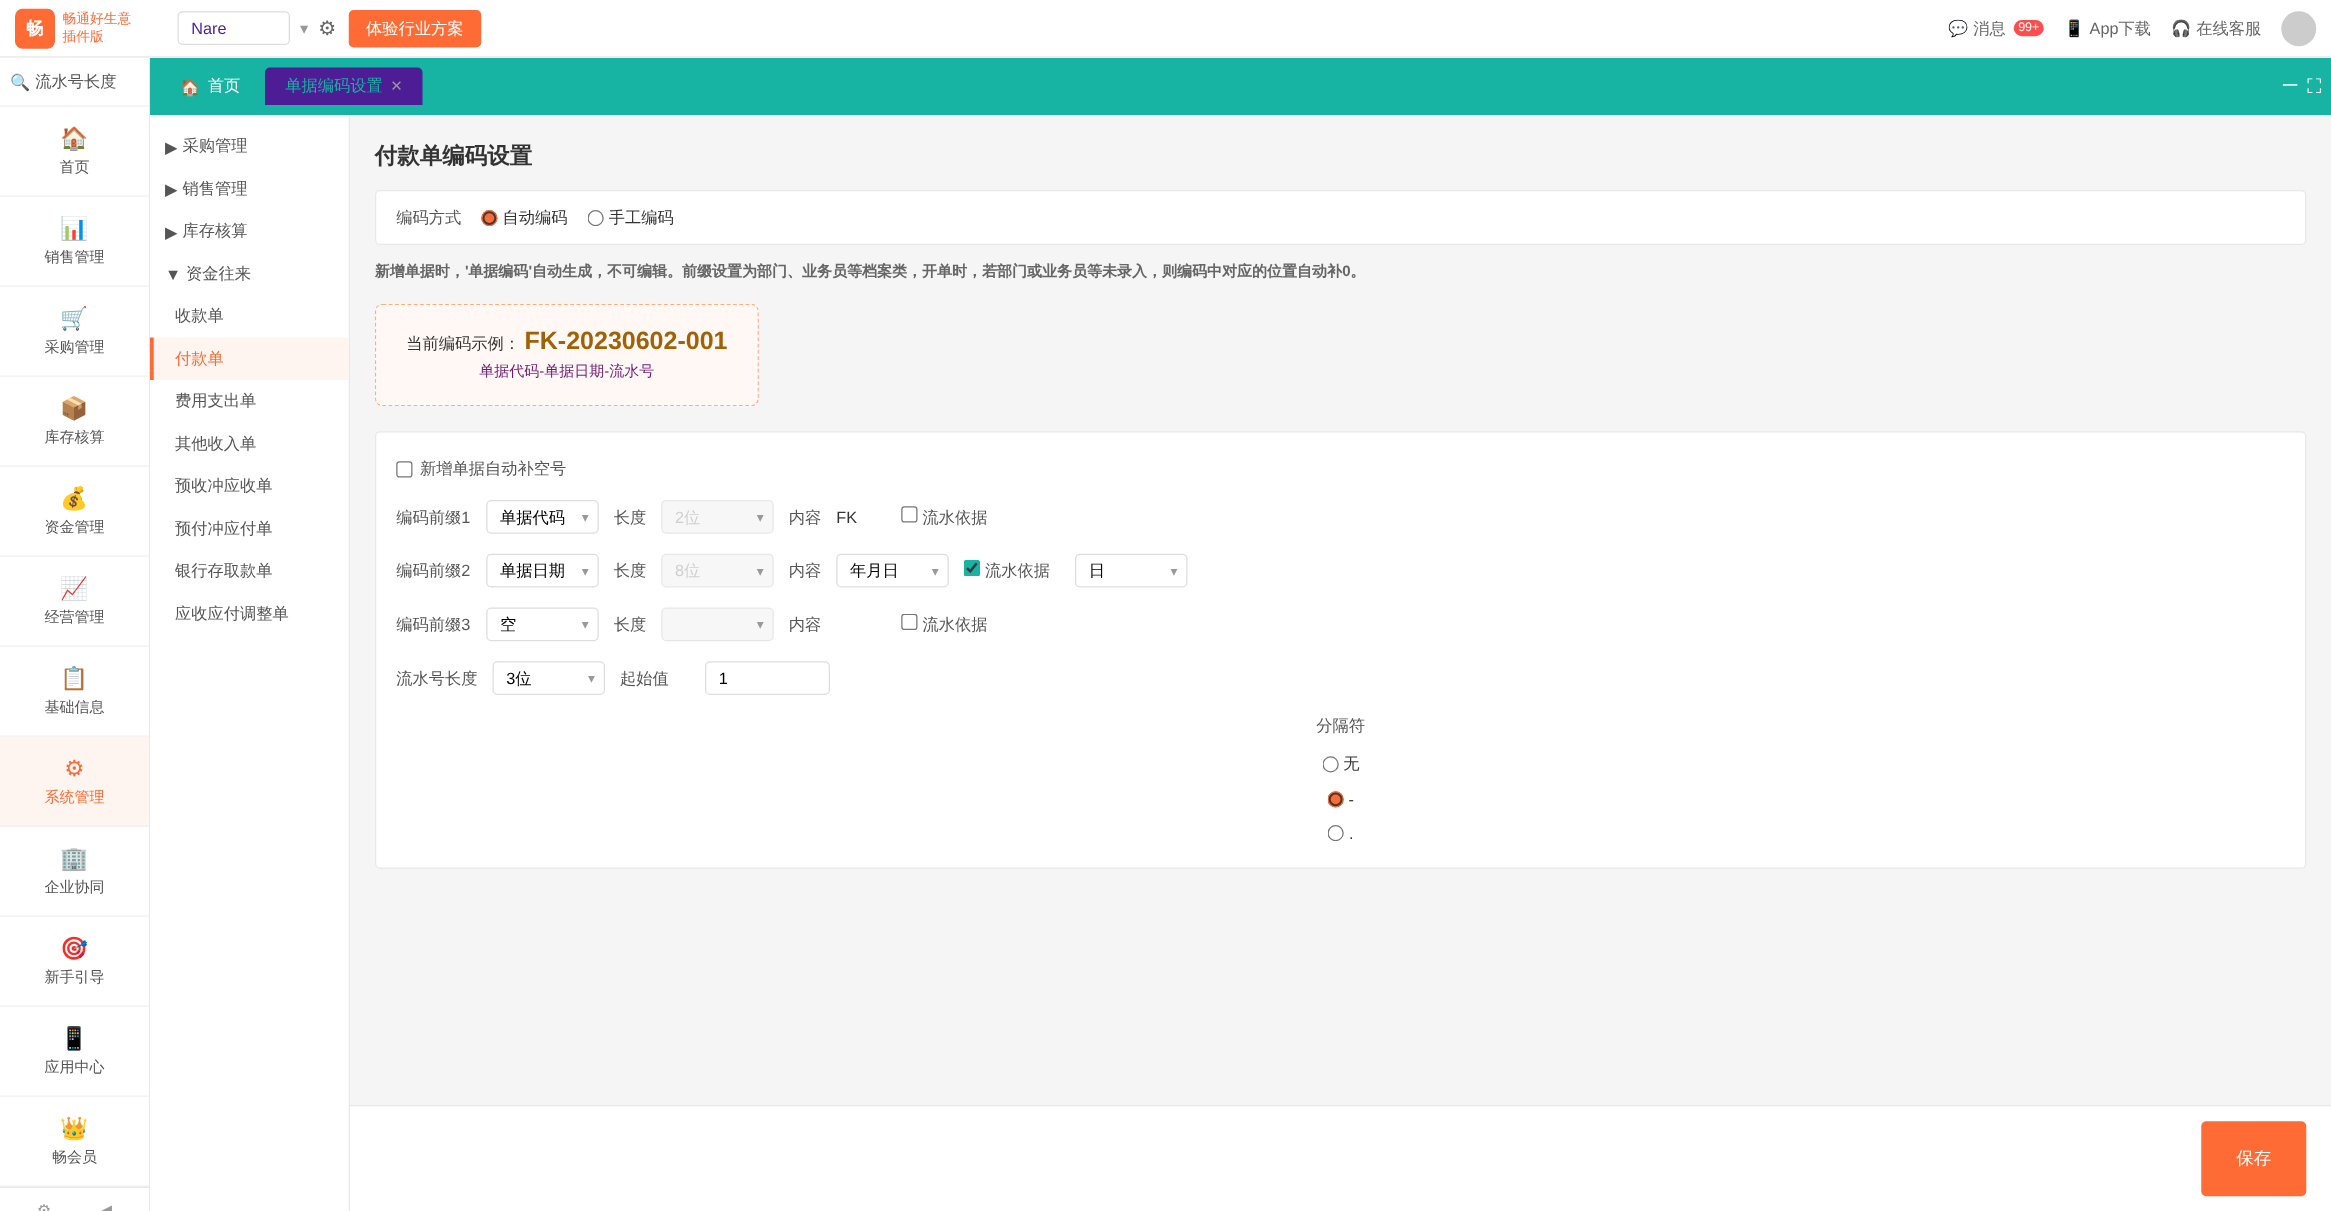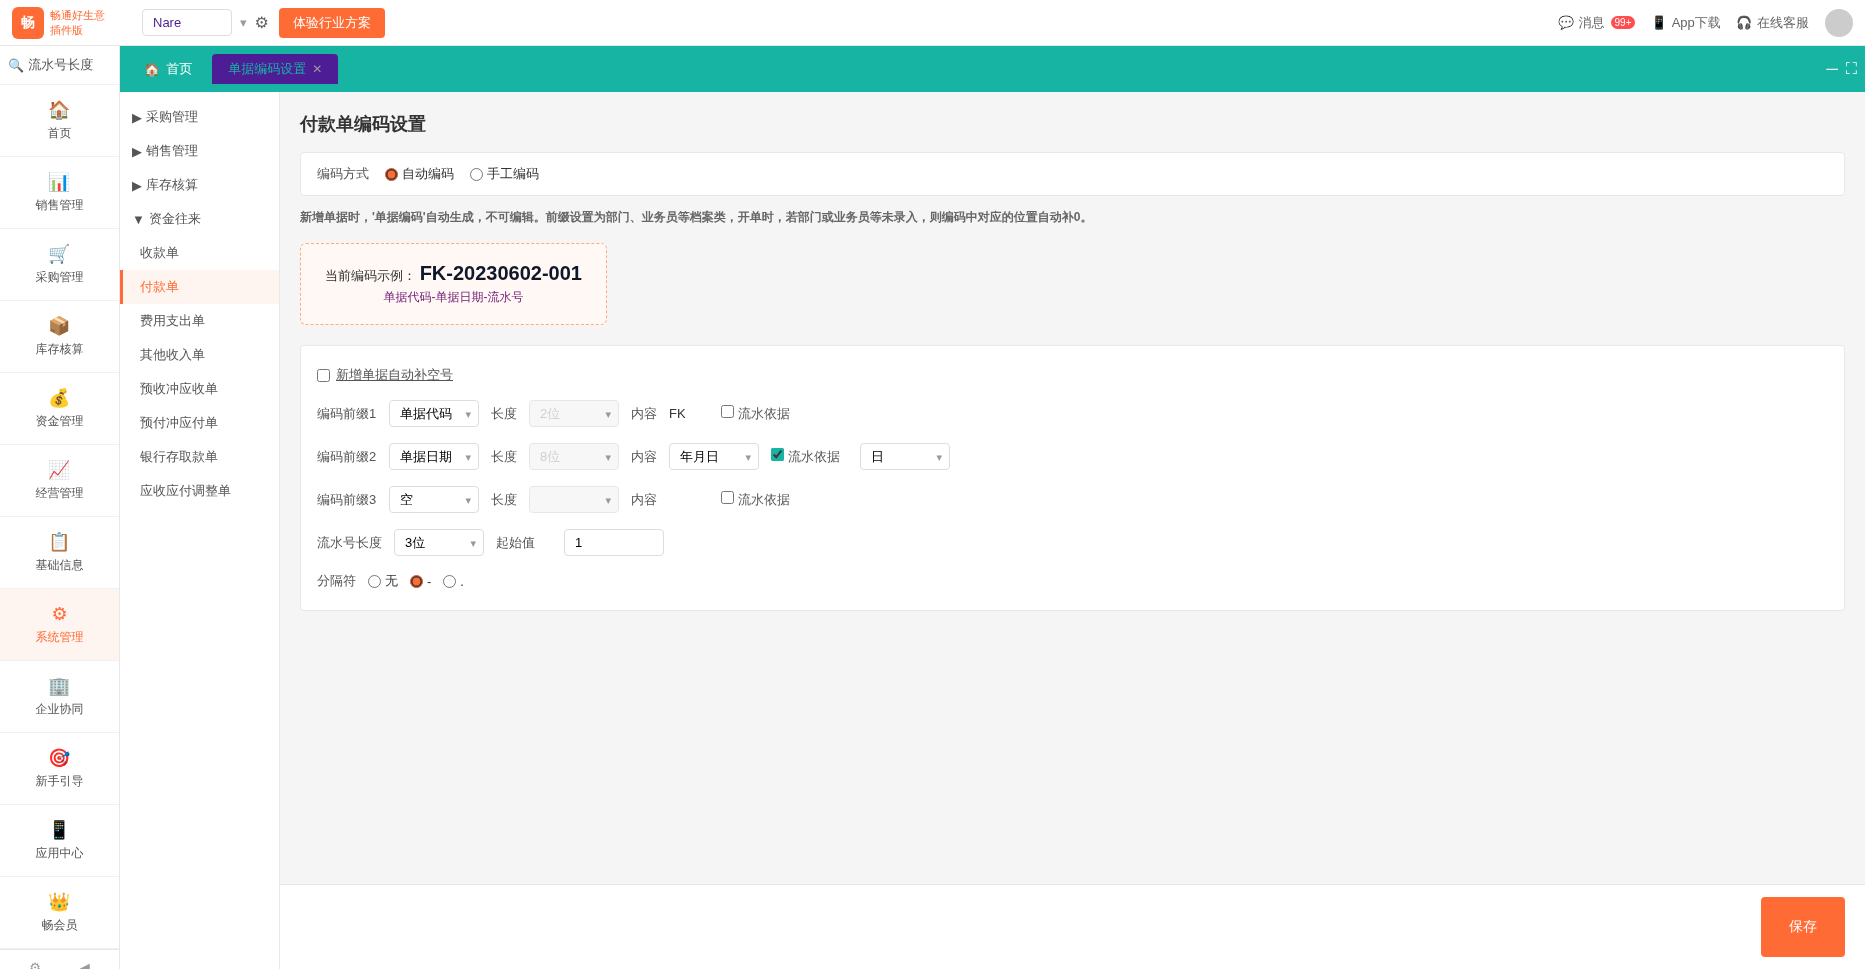--- a/index.html
+++ b/index.html
@@ -56,46 +56,46 @@
     .encoding-method { display: flex; align-items: center; gap: 16px; background: #fff; padding: 12px 16px; border-radius: 4px; margin-bottom: 12px; border: 1px solid #e8e8e8; }
     .encoding-label { color: #555; font-size: 13px; }
     .radio-option { display: flex; align-items: center; gap: 4px; cursor: pointer; }
     .radio-option input { accent-color: #ff6b35; }
 
     
     .info-text { font-size: 12px; color: #666; margin-bottom: 16px; line-height: 1.6; font-weight: bold; }
 
     
     .preview-box { border: 1.5px dashed #ffaa7f; background: #fff8f5; border-radius: 6px; padding: 18px 24px; display: inline-block; margin-bottom: 20px; text-align: center; min-width: 280px; }
-    .preview-code { font-size: 20px; font-weight: bold; color: #0f172a; }
+    .preview-code { font-size: 20px; font-weight: bold; color: #a16207; }
     .preview-desc { font-size: 12px; color: #701a75; margin-top: 4px; }
 
     
     .settings-section { background: #fff; border-radius: 4px; padding: 20px 16px; border: 1px solid #e8e8e8; }
     .auto-fill-row { display: flex; align-items: center; gap: 6px; margin-bottom: 16px; }
-    .auto-fill-label { font-size: 13px; color: #555; text-decoration: underline; }
+    .auto-fill-label { font-size: 13px; color: #555; }
     .form-row { display: flex; align-items: center; gap: 12px; margin-bottom: 16px; flex-wrap: wrap; }
     .form-label { font-size: 13px; color: #555; min-width: 60px; }
     .form-select { border: 1px solid #ddd; border-radius: 4px; padding: 5px 10px; font-size: 13px; background: #fff; appearance: none; cursor: pointer; min-width: 90px; }
     .form-select-wrap { position: relative; display: inline-block; }
     .form-select-wrap::after { content: '▾'; position: absolute; right: 8px; top: 50%; transform: translateY(-50%); color: #999; pointer-events: none; font-size: 11px; }
     .form-select-wrap select { padding-right: 24px; }
     .length-label { font-size: 13px; color: #555; }
     .content-label { font-size: 13px; color: #555; }
     .content-value { font-size: 13px; color: #333; min-width: 40px; padding: 5px 0; }
     .checkbox-wrap { display: flex; align-items: flex-start; gap: 4px; }
     .checkbox-wrap input { accent-color: #17b3a3; }
     .checkbox-label { font-size: 13px; color: #555; }
     .day-select-wrap { position: relative; display: inline-block; margin-left: 8px; }
     .serial-row { display: flex; align-items: center; gap: 12px; margin-bottom: 16px; }
     .start-value-wrap { display: flex; align-items: center; gap: 8px; }
     .start-input { border: 1px solid #ddd; border-radius: 4px; padding: 5px 10px; font-size: 13px; width: 100px; }
 
     
-    .separator-row { display: flex; align-items: center; gap: 12px; margin-top: 8px; }
+    .separator-row { display: flex; align-items: center; gap: 12px; margin-top: 8px; flex-direction: column; }
     .separator-label { font-size: 13px; color: #555; }
 
     
     .panel-footer { background: #fff; border-top: 1px solid #e8e8e8; padding: 12px 20px; display: flex; justify-content: flex-end; align-items: center; }
     .btn-save { background: #ff6b35; color: white; border: none; border-radius: 4px; padding: 21px 28px; font-size: 14px; cursor: pointer; }
 
     
     .disabled-select { background: #f5f5f5; color: #bbb; }
   </style>
 </head>

